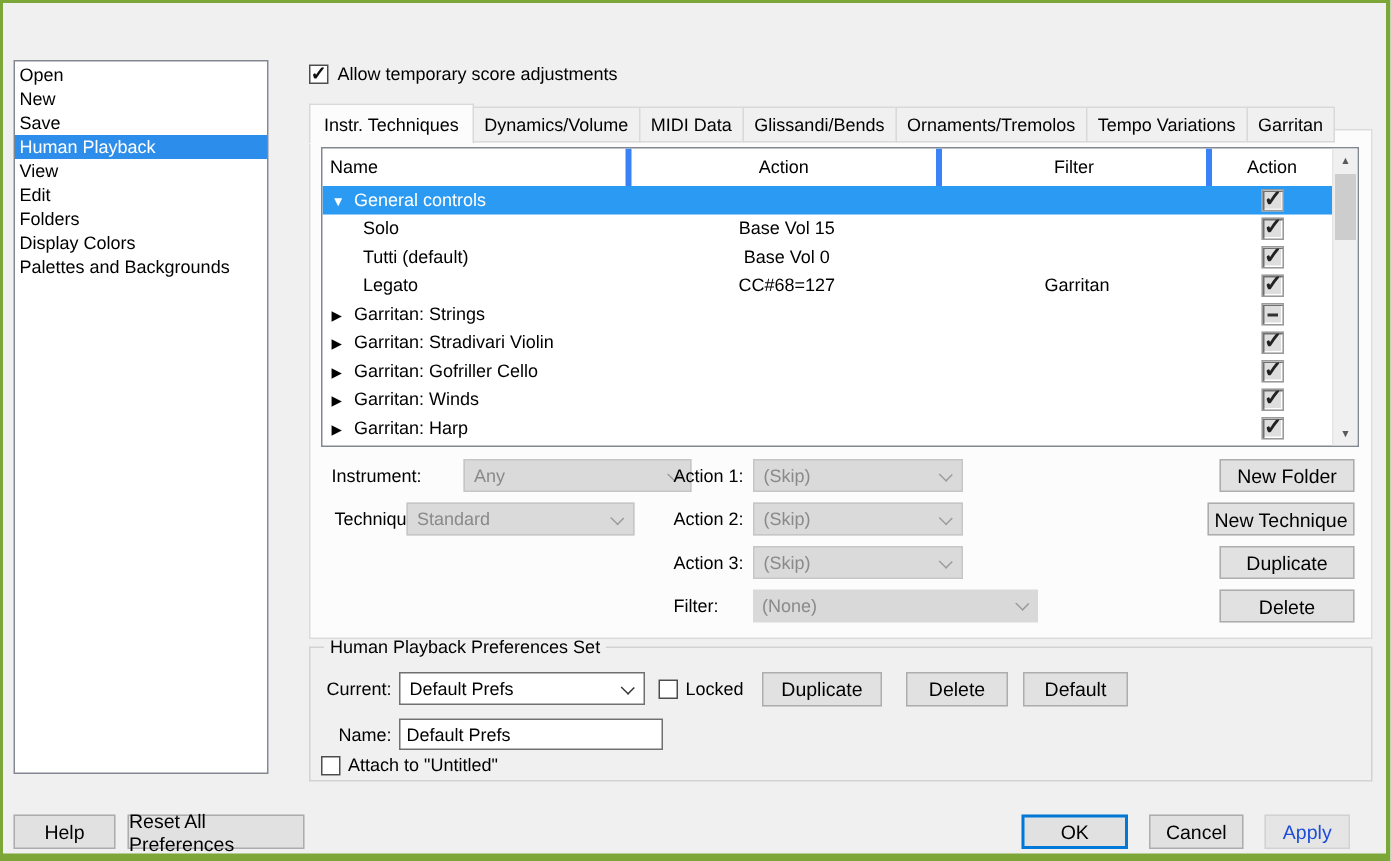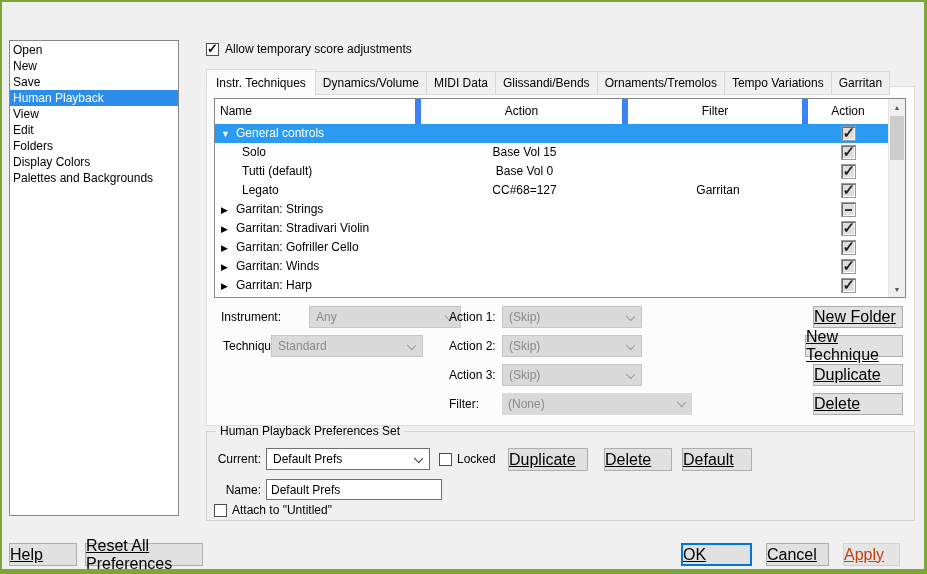--- a/index.html
+++ b/index.html
@@ -23,21 +23,21 @@
   .allow-row{position:absolute;left:204px;top:40px;display:flex;align-items:center;gap:6px;}
   
   .tabstrip{position:absolute;left:204px;top:59px;display:flex;align-items:flex-end;z-index:3;}
   .tab{background:#f0f0f0;border:1px solid #d9d9d9;padding:4px 7px 4px;margin-right:-1px;margin-top:10px;white-space:nowrap;}
   .tab.active{background:#fcfcfc;border-bottom:1px solid #fcfcfc;padding:6px 9px 5px;margin-top:0;position:relative;z-index:4;margin-bottom:-1px;}
   
   .panel{position:absolute;left:204px;top:84px;width:709px;height:340px;background:#fcfcfc;border:1px solid #dcdcdc;box-sizing:border-box;z-index:1;}
   
   .ttable{position:absolute;left:7px;top:11px;width:692px;height:200px;background:#fff;border:1px solid #828790;box-sizing:border-box;overflow:hidden;}
   .thead{display:grid;grid-template-columns:206px 207px 180px 1fr;height:25px;line-height:25px;margin-right:17px;}
-  .thead .hc{border-right:6px solid #3b82f6;text-align:center;}
+  .thead .hc{border-right:4px solid #3b82f6;text-align:center;}
   .thead .hc:first-child{text-align:left;padding-left:5px;}
   .thead .hc:last-child{border-right:none;}
   .tbody{margin-right:17px;}
   .trow{display:grid;grid-template-columns:206px 207px 180px 1fr;height:19px;line-height:19px;}
   .trow.selected{background:#2B9AF3;color:#fff;}
   .cell{overflow:hidden;white-space:nowrap;}
   .cell.name{padding-left:6px;}
   .cell.action,.cell.filter{text-align:center;}
   .twisty{display:inline-block;width:15px;font-size:9px;}
   .trow.lvl1 .nm{padding-left:6px;}
@@ -55,23 +55,23 @@
   .combo{position:absolute;height:22px;box-sizing:border-box;display:flex;align-items:center;padding-left:6px;}
   .combo .chev{position:absolute;right:7px;top:7px;width:6px;height:6px;border-right:1px solid #666;border-bottom:1px solid #666;transform:rotate(45deg) scaleY(0.9);margin-top:-1px;}
   .combo.disabled{background:#dadada;border:1px solid #c6c6c6;color:#8a8a8a;}
   .combo.disabled .chev{border-color:#9a9a9a;}
   .combo.flat{border:none;background:#d9d9d9;}
   .combo.enabled{background:#fff;border:1px solid #707070;color:#000;}
   .combo.enabled .chev{border-color:#333;}
   .flabel{position:absolute;height:22px;line-height:22px;}
   .flabel.ra{text-align:right;}
   
-  .btn{position:absolute;height:23px;box-sizing:border-box;background:#e1e1e1;border:1px solid #adadad;display:flex;align-items:center;justify-content:flex-start;font-size:16px;text-decoration:underline;}
+  .btn{position:absolute;height:23px;box-sizing:border-box;background:#e1e1e1;border:1px solid #adadad;display:flex;align-items:center;justify-content:center;font-size:13px;}
   .btn.focusdef{border:2px solid #0078D7;}
-  .btn.disabled{color:#c2410c;border-color:#d2d2d2;background:#e5e5e5;}
+  .btn.disabled{color:#1d4ed8;border-color:#d2d2d2;background:#e5e5e5;}
   .btn22{height:22px;}
   
   .groupbox{position:absolute;left:204px;top:429px;width:709px;height:90px;border:1px solid #d2d2d2;box-sizing:border-box;}
   .grouplabel{position:absolute;left:9px;top:-8px;background:#f0f0f0;padding:0 4px;}
   .gb-inner{position:relative;width:100%;height:100%;}
   .textinput{position:absolute;height:21px;box-sizing:border-box;background:#fff;border:1px solid #707070;font-family:"Liberation Sans",sans-serif;font-size:12px;padding:0 4px;}
   .cbrow{position:absolute;display:flex;align-items:center;gap:5px;}
 </style>
 </head>
 <body>

